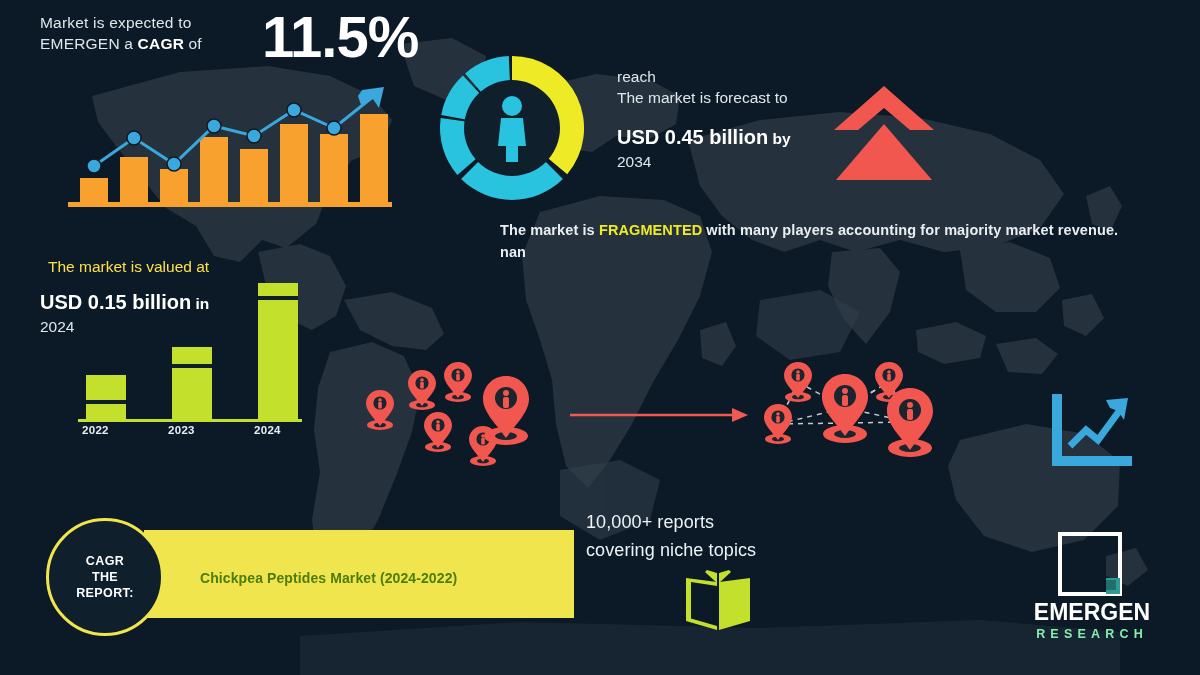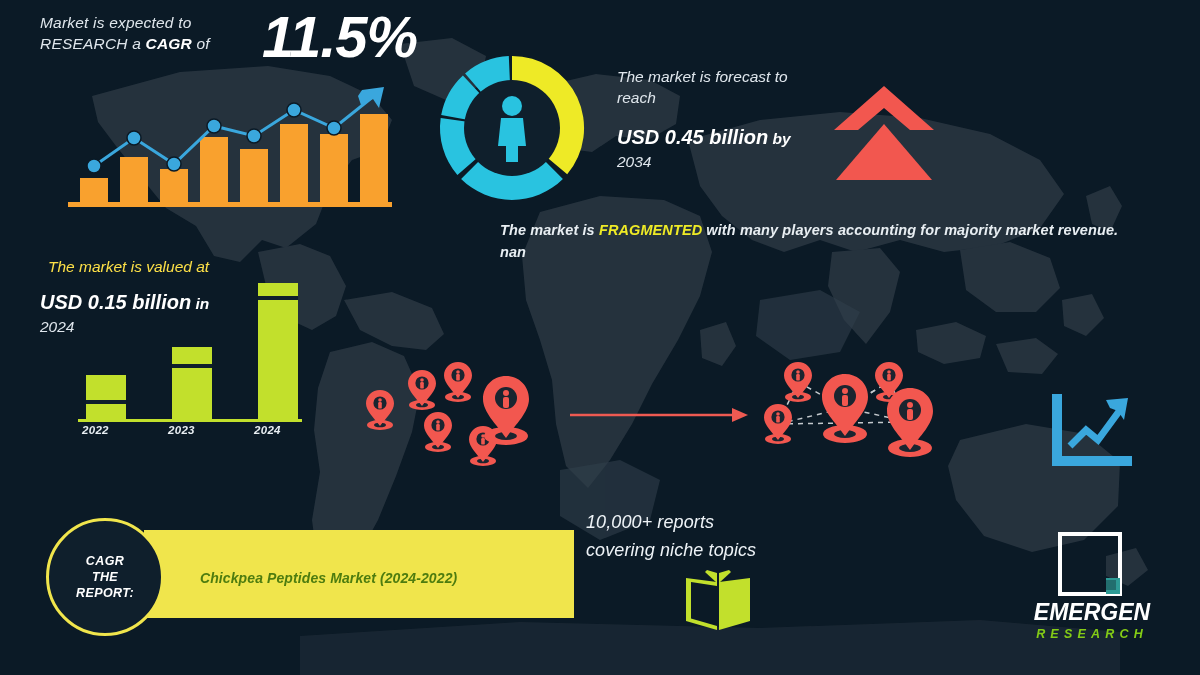--- a/index.html
+++ b/index.html
@@ -2,21 +2,21 @@
 <html><head>
 <meta charset="utf-8">
 <style>
   * { margin:0; padding:0; box-sizing:border-box; }
   html,body { background:#0b1a26; }
   body {
     width:1200px; height:675px; position:relative; overflow:hidden;
     font-family:"Liberation Sans", sans-serif;
     background:#0b1a26; color:#e8eef2;
   }
-  #stage { position:absolute; inset:0; width:976px; height:675px;font-style:italic; }
+  #stage { position:absolute; inset:0; width:976px; height:675px; }
 
   .worldmap { position:absolute; inset:0; width:1200px; height:675px; z-index:0; }
 
   .layer { position:absolute; z-index:2; }
 
   
   #cagr-block { left:40px; top:12px; width:350px; }
   #cagr-text { font-size:15.5px; line-height:21px; color:#dfe6ec; letter-spacing:.2px; width:215px; }
   #cagr-text b { font-weight:bold; color:#ffffff; }
   #cagr-value {
@@ -87,21 +87,21 @@
   
   #blue-growth { left:1048px; top:392px; width:86px; height:78px; }
   #logo-block { left:1022px; top:532px; width:140px; height:112px; }
   #logo-square { position:absolute; left:36px; top:0px; width:64px; height:64px; }
   #logo-emergen {
     position:absolute; left:0px; top:66px; width:140px; text-align:center;
     font-size:23px; font-weight:bold; color:#ffffff; letter-spacing:0px; line-height:28px;
   }
   #logo-research {
     position:absolute; left:0px; top:95px; width:140px; text-align:center;
-    font-size:12.5px; font-weight:bold; color:#84cc16; letter-spacing:5.2px; line-height:14px;
+    font-size:12.5px; font-weight:bold; color:#86efac; letter-spacing:5.2px; line-height:14px;
   }
 </style>
 </head>
 <body>
 
 <div id="stage">
 
   <svg class="worldmap" viewBox="0 0 1200 675">
     <rect x="0" y="0" width="1200" height="675" fill="#0b1a26"></rect>
     <g fill="#27343f" opacity="0.95">
@@ -138,21 +138,21 @@
     </g>
     <g fill="#313f4b" opacity="0.6">
       <path d="M560,470 L620,460 L660,480 L650,520 L600,540 L560,516 Z"></path>
       <path d="M760,300 L820,290 L860,312 L840,352 L790,360 L756,336 Z"></path>
     </g>
   </svg>
 
   <div class="layer" id="cagr-block">
     <div id="cagr-text">
       <span>Market is expected to</span><br>
-      <span>RESEARCH a </span><b>CAGR</b><span> of</span>
+      <span>EMERGEN a </span><b>CAGR</b><span> of</span>
     </div>
     <div id="cagr-value">11.5%</div>
   </div>
 
   <svg class="layer" id="orange-chart" viewBox="0 0 330 132">
     <g fill="#f9a12e">
       <rect x="18" y="100" width="28" height="24"></rect>
       <rect x="58" y="79" width="28" height="45"></rect>
       <rect x="98" y="91" width="28" height="33"></rect>
       <rect x="138" y="59" width="28" height="65"></rect>
@@ -186,22 +186,22 @@
       <path fill="#29c3e0" d="M-46.9,-54.6 A72,72 0 0,1 -3.2,-71.9 L-2.1,-46.9 A47,47 0 0,0 -30.6,-35.6 Z"></path>
       <circle r="48" fill="#0f1f2c"></circle>
       <g fill="#29c3e0">
         <circle cx="0" cy="-22" r="10"></circle>
         <path d="M-11,-10 L11,-10 L14,18 L6,18 L6,34 L-6,34 L-6,18 L-14,18 Z"></path>
       </g>
     </g>
   </svg>
 
   <div class="layer" id="forecast-block">
+    <div class="small-line">reach</div>
     <div class="small-line">The market is forecast to</div>
-    <div class="small-line">reach</div>
     <div class="big-line">
       <span>USD 0.45 billion</span><span class="suffix"> by</span>
     </div>
     <div class="sub-line">2034</div>
   </div>
 
   <svg class="layer" id="red-arrows" viewBox="0 0 104 100">
     <path fill="#f2574f" d="M52,2 L102,46 L78,46 L52,24 L26,46 L2,46 Z"></path>
     <path fill="#f2574f" d="M52,40 L100,96 L4,96 Z"></path>
   </svg>

